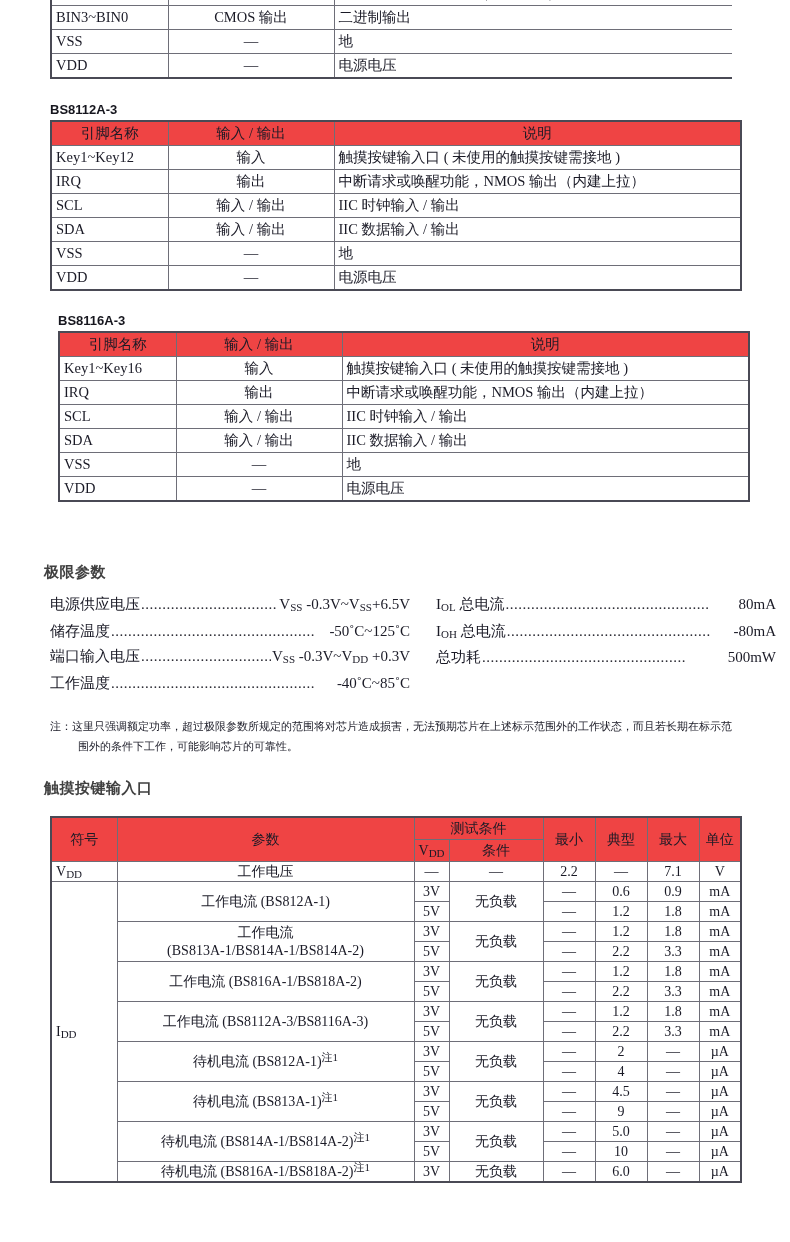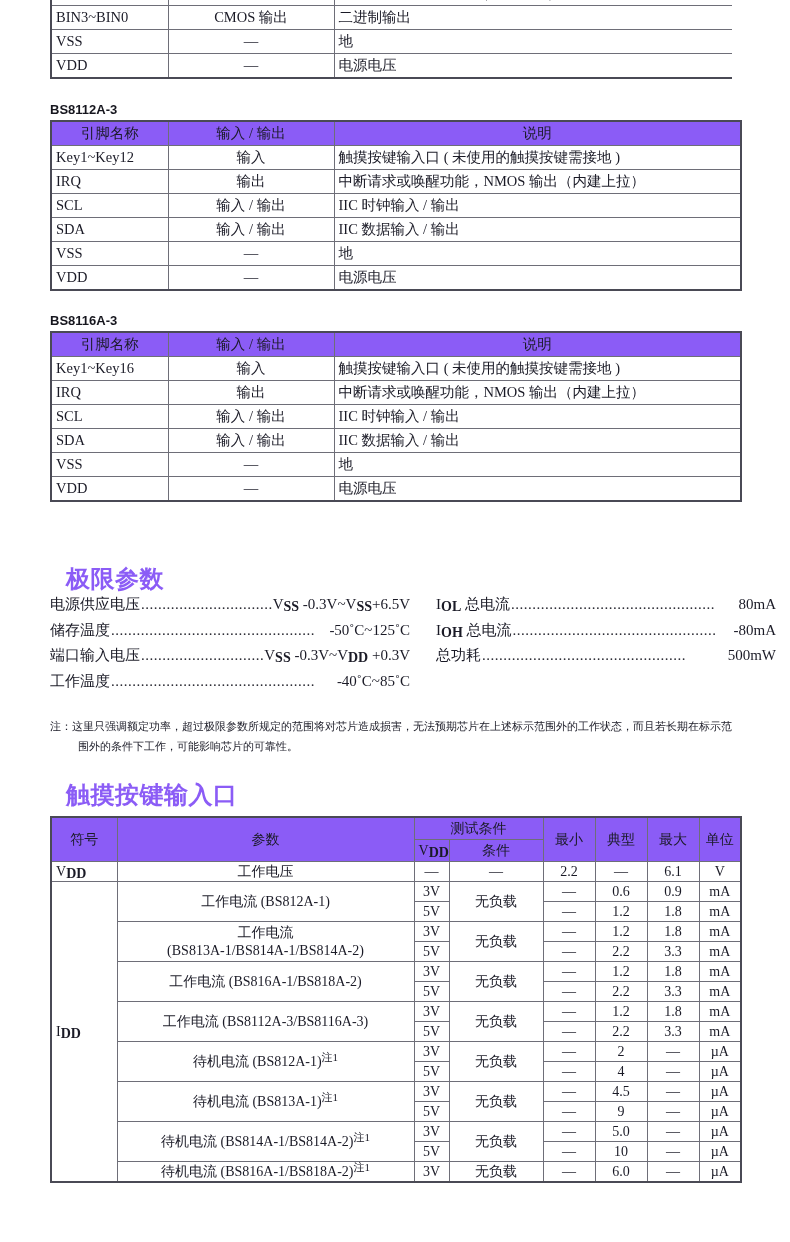--- a/index.html
+++ b/index.html
@@ -18,42 +18,42 @@
   .dc-table td, .dc-table th{
     border:1px solid #6e6e78;
     padding:0 4px;
     font-weight:normal;
     font-size:14.5px;
     line-height:1.25;
     vertical-align:middle;
   }
   .pin-table{border:2px solid #4a4a55;}
   .dc-table{border:2px solid #4a4a55;padding-left:11px;}
-  .hdr td{background:#8b5cf6;text-align:center;font-size:14.5px;}
+  .hdr td{background:#ef4444;text-align:center;font-size:14.5px;}
   .pin-table td{height:23px;}
   .c{text-align:center;}
   .l{text-align:left;}
-  sub{font-size:14px;vertical-align:baseline;position:relative;top:2px;font-weight:bold;}
+  sub{font-size:11px;vertical-align:baseline;position:relative;top:2px;}
   sup{font-size:11px;vertical-align:baseline;position:relative;top:-5px;}
 
   .tbl-caption{
     margin:0 0 3px 50px;
     font-family:"Liberation Sans","DejaVu Sans",sans-serif;
     font-weight:bold;font-size:13px;color:#16161e;
   }
 
   
   .top-clip{position:absolute;left:0;top:0;width:732px;height:86px;overflow:hidden;}
   .top-clip .inner{position:absolute;left:0;top:-20px;}
 
   
   h2.sec{
-    margin:0 0 2px 66px;
+    margin:0 0 2px 44px;
     font-family:"Liberation Sans","DejaVu Sans",sans-serif;
-    font-weight:bold;font-size:24px;letter-spacing:.5px;color:#8b5cf6;
+    font-weight:bold;font-size:15px;letter-spacing:.5px;color:#404040;
   }
 
   
   .ratings{position:absolute;left:0;top:592px;width:790px;}
   .rat-col{position:absolute;font-size:15px;line-height:25.5px;white-space:nowrap;}
   .rat-col.left{left:50px;width:360px;}
   .rat-col.right{left:436px;width:340px;}
   .rat-row{display:flex;align-items:baseline;width:100%;}
   .rat-name{flex:0 0 auto;}
   .rat-dots{
@@ -160,21 +160,21 @@
         </tr>
         <tr>
           <td class="l">VDD</td>
           <td class="c">—</td>
           <td class="l">电源电压</td>
         </tr>
       </tbody>
     </table>
   </div>
 
-  <div style="position:absolute;left:0;top:313px;width:636px;">
+  <div style="position:absolute;left:8px;top:313px;width:636px;">
     <div class="tbl-caption">BS8116A-3</div>
     <table class="pin-table">
       <colgroup>
           <col style="width:117px">
           <col style="width:166px">
           <col style="width:407px">
         </colgroup>
       <tbody>
         <tr class="hdr">
           <td>引脚名称</td>
@@ -294,21 +294,21 @@
           <td>条件</td>
         </tr>
 
         <tr>
           <td class="sym">V<sub>DD</sub></td>
           <td class="param">工作电压</td>
           <td class="vdd-c">—</td>
           <td class="dash">—</td>
           <td class="num">2.2</td>
           <td class="num">—</td>
-          <td class="num">6.1</td>
+          <td class="num">7.1</td>
           <td class="num">V</td>
         </tr>
 
         <tr class="thick-top">
           <td class="sym" rowspan="15" style="vertical-align:middle;text-align:left;">I<sub>DD</sub></td>
           <td class="param" rowspan="2">工作电流 (BS812A-1)</td>
           <td class="vdd-c">3V</td>
           <td class="c" rowspan="2">无负载</td>
           <td class="num">—</td>
           <td class="num">0.6</td>

